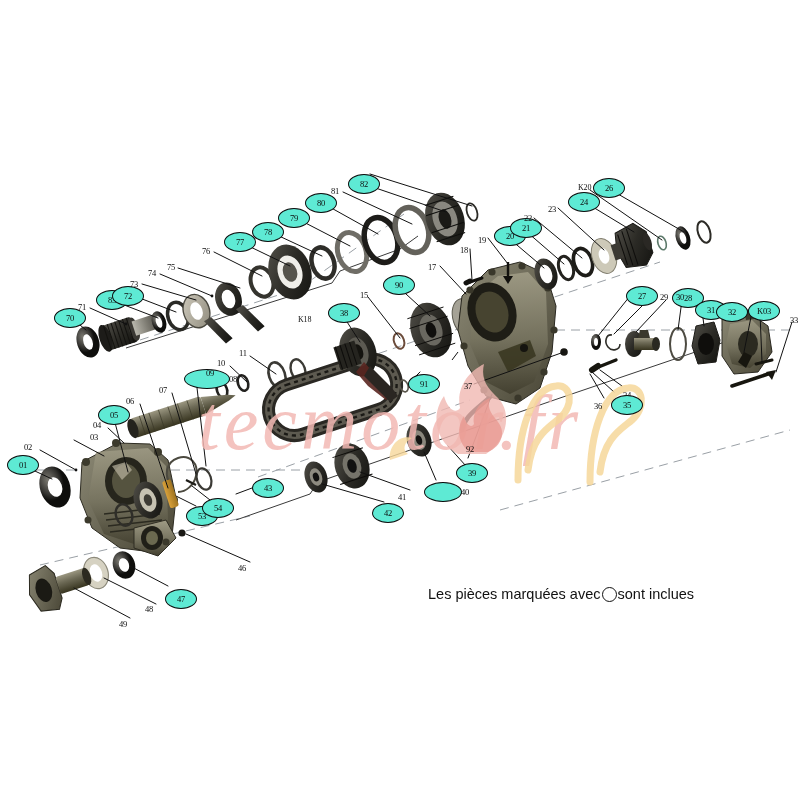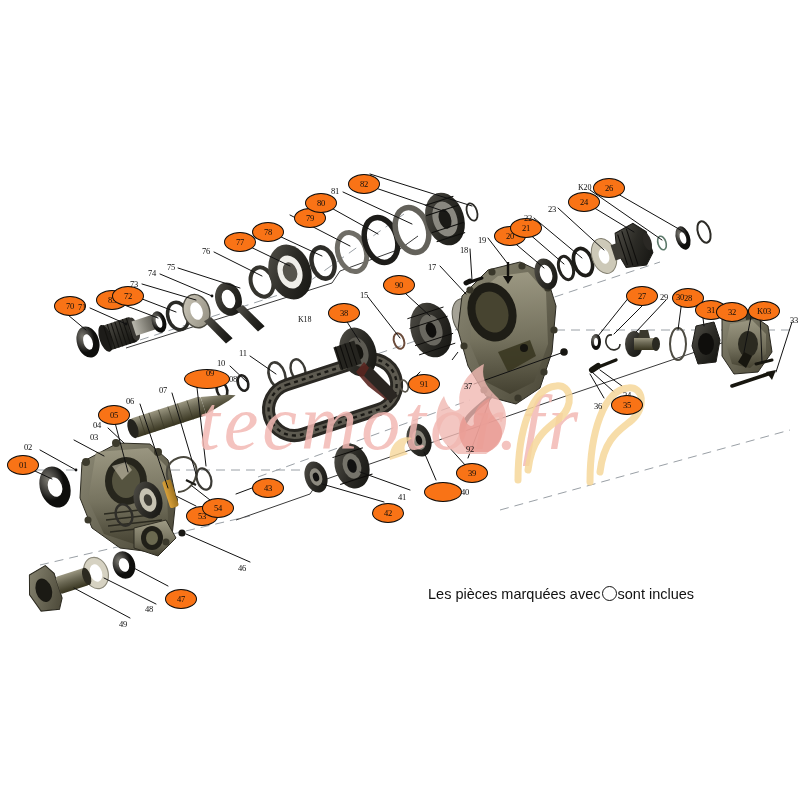--- a/index.html
+++ b/index.html
@@ -9,21 +9,21 @@
     font-family:"Liberation Sans","DejaVu Sans",sans-serif;
     position:relative;background:#ffffff;
   }
   #stage{position:absolute;left:0;top:0;width:800px;height:800px;background:#fff;}
   #stage svg{position:absolute;left:0;top:0;}
 
   
   .callout{
     position:absolute;
     width:32px;height:20px;border-radius:50%;
-    border:1.1px solid #0d0d0d;background:#f97316;
+    border:1.1px solid #0d0d0d;background:#5eead4;
     color:#0d0d0d;
     font-size:8.5px;line-height:19px;text-align:center;
     font-family:"Liberation Serif","DejaVu Serif",serif;
     font-weight:400;
     box-sizing:border-box;
     z-index:40;
     letter-spacing:-0.2px;
   }
   
   .plabel{
@@ -34,21 +34,21 @@
     letter-spacing:-0.2px;
   }
   .plabel.kit{font-size:8px;}
 
   
   #footnote{
     position:absolute;left:428px;top:586px;
     font-size:14.5px;color:#111;
     font-family:"Liberation Sans","DejaVu Sans",sans-serif;
     white-space:nowrap;z-index:60;
-    display:flex;align-items:flex-start;gap:0px;
+    display:flex;align-items:center;gap:0px;
   }
   #footnote .fn-ring{
     display:inline-block;width:13px;height:13px;border-radius:50%;
     border:1.4px solid #111;margin:0 1px;
   }
 
   
   #watermark{
     position:absolute;left:198px;top:378px;width:520px;height:100px;
     z-index:5;pointer-events:none;
@@ -582,31 +582,31 @@
       <div class="callout" style="left: 424px; top: 482px; padding-left: 36px;">40</div>
       <div class="plabel" style="left: 398px; top: 492px;">41</div>
       <div class="callout" style="left: 372px; top: 503px;">42</div>
       <div class="callout" style="left: 252px; top: 478px;">43</div>
       <div class="plabel" style="left: 238px; top: 563px;">46</div>
       <div class="callout" style="left: 165px; top: 589px;">47</div>
       <div class="plabel" style="left: 145px; top: 604px;">48</div>
       <div class="plabel" style="left: 119px; top: 619px;">49</div>
       <div class="callout" style="left: 186px; top: 506px;">53</div>
       <div class="callout" style="left: 202px; top: 498px;">54</div>
-      <div class="callout" style="left: 54px; top: 296px;">70</div>
+      <div class="callout" style="left: 54px; top: 308px;">70</div>
       <div class="plabel" style="left: 78px; top: 302px;">71</div>
       <div class="callout" style="left: 96px; top: 290px;">83</div>
       <div class="callout" style="left: 112px; top: 286px;">72</div>
       <div class="plabel" style="left: 130px; top: 279px;">73</div>
       <div class="plabel" style="left: 148px; top: 268px;">74</div>
       <div class="plabel" style="left: 167px; top: 262px;">75</div>
       <div class="plabel" style="left: 202px; top: 246px;">76</div>
       <div class="callout" style="left: 224px; top: 232px;">77</div>
       <div class="callout" style="left: 252px; top: 222px;">78</div>
-      <div class="callout" style="left: 294px; top: 208px;">79</div>
+      <div class="callout" style="left: 278px; top: 208px;">79</div>
       <div class="callout" style="left: 305px; top: 193px;">80</div>
       <div class="plabel" style="left: 331px; top: 186px;">81</div>
       <div class="callout" style="left: 348px; top: 174px;">82</div>
       <div class="callout" style="left: 383px; top: 275px;">90</div>
       <div class="callout" style="left: 408px; top: 374px;">91</div>
       <div class="plabel" style="left: 466px; top: 444px;">92</div>
       <div class="plabel kit" style="left: 298px; top: 315px;">K18</div>
     </div>
 
   <div id="footnote">

